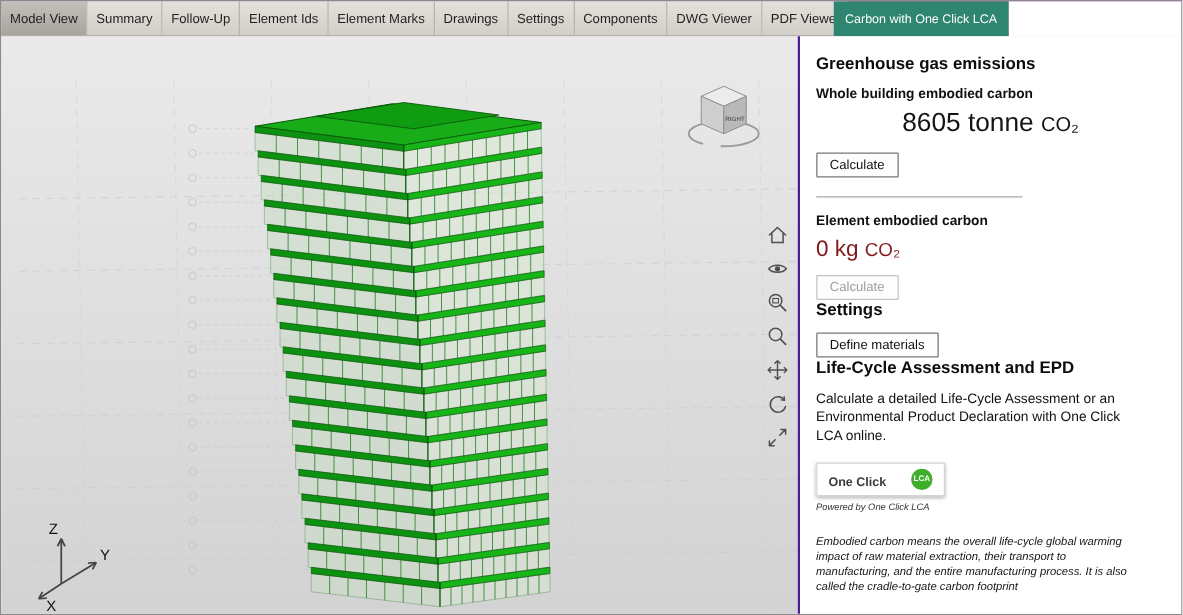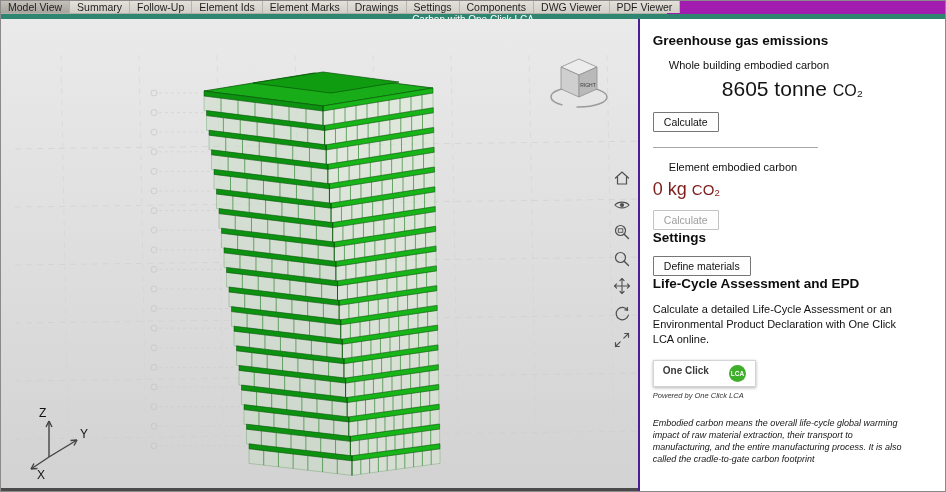--- a/index.html
+++ b/index.html
@@ -1,19 +1,19 @@
 <!DOCTYPE html>
 <html><head>
 <meta charset="utf-8">
 <style>
   html,body{margin:0;padding:0;background:#eee;}
   .app{width:946px;height:492px;position:relative;overflow:hidden;background:#fff;
        font-family:"Liberation Sans",sans-serif;border:1px solid #8a8a8a;box-sizing:border-box;}
   
-  .tabbar{height:18px;display:flex;align-items:stretch;background:#a21caf;font-size:10.5px;flex-direction:column;}
+  .tabbar{height:28px;display:flex;align-items:stretch;background:#a21caf;font-size:10.5px;}
   .tabs-left{width:666px;display:flex;background:#d6d3cd;border-bottom:1px solid #b3b0aa;box-sizing:border-box;}
   .tab{display:flex;align-items:center;padding:0 7px;color:#1f1f1f;white-space:nowrap;
        border-right:1px solid #b7b4ae;background:linear-gradient(#e4e1db,#d2cfc9);cursor:default;}
   .tab.active{background:linear-gradient(#c4c1bb,#a7a49d);}
   .tabs-left .spacer{flex:1;}
   .tab-lca{display:flex;align-items:center;justify-content:center;padding:0 9px;font-size:10px;
        background:#2e8670;color:#fff;white-space:nowrap;cursor:default;}
   .tab-filler{flex:1;background:#fff;}
   
   .main{display:flex;height:474px;}
@@ -27,32 +27,32 @@
   .vtoolbar{position:absolute;right:7px;top:150px;display:flex;flex-direction:column;gap:9px;}
   .vtool{width:18px;height:18px;cursor:pointer;}
   .vtool svg{display:block;}
   
   .axis-triad{position:absolute;left:18px;bottom:12px;}
   .axis-triad text{font-size:12px;fill:#111;font-family:"Liberation Sans",sans-serif;}
   
   .panel{width:320px;height:474px;background:#fff;border-left:2px solid #4c1d95;
        box-sizing:border-box;padding:14px 13px 0 13px;color:#111;}
   .panel h2{font-size:13.5px;font-weight:bold;margin:0 0 11px 0;color:#0d0d0d;}
-  .small-label{font-size:11px;margin:0 0 6px 16px;}
+  .small-label{font-size:11px;margin:0 0 6px 0;font-weight:bold;}
   .big-value{font-size:21px;margin:1px 0 11px 0;color:#141414;text-align:center;}
   .big-value .unit{font-size:16px;}
   .mid-value{font-size:18px;margin:0 0 10px 0;color:#7f1d1d;}
   .mid-value .unit{font-size:15px;}
   .btn{font-size:10.5px;padding:3px 10px;border:1px solid #767676;background:#fdfdfd;
        border-radius:1px;color:#111;cursor:pointer;font-family:"Liberation Sans",sans-serif;}
   .btn.disabled{color:#9e9e9e;border-color:#c3c3c3;cursor:default;}
   .divider{width:165px;border:none;border-top:1px solid #a8a8a8;margin:15px 0 13px 0;}
   .section-gap{margin-top:30px;}
   .desc{font-size:11px;line-height:1.35;margin:10px 12px 13px 0;max-width:250px;}
-  .lca-logo{display:inline-flex;align-items:flex-start;gap:20px;border:1px solid #d4d4d4;background:#fff;
+  .lca-logo{display:inline-flex;align-items:flex-end;gap:20px;border:1px solid #d4d4d4;background:#fff;
        padding:4px 9px;box-shadow:0 1px 3px rgba(0,0,0,.3);cursor:pointer;}
   .lca-logo .txt{font-size:10px;font-weight:bold;color:#3a3a3a;}
   .lca-badge{width:17px;height:17px;border-radius:50%;background:#3fae2a;color:#fff;font-size:6.5px;
        font-weight:bold;display:flex;align-items:center;justify-content:center;}
   .powered{font-size:7.5px;font-style:italic;color:#333;margin-top:4px;}
   .disclaimer{font-size:9px;font-style:italic;line-height:1.35;color:#161616;margin-top:17px;max-width:262px;}
 </style>
 </head>
 <body>
 

